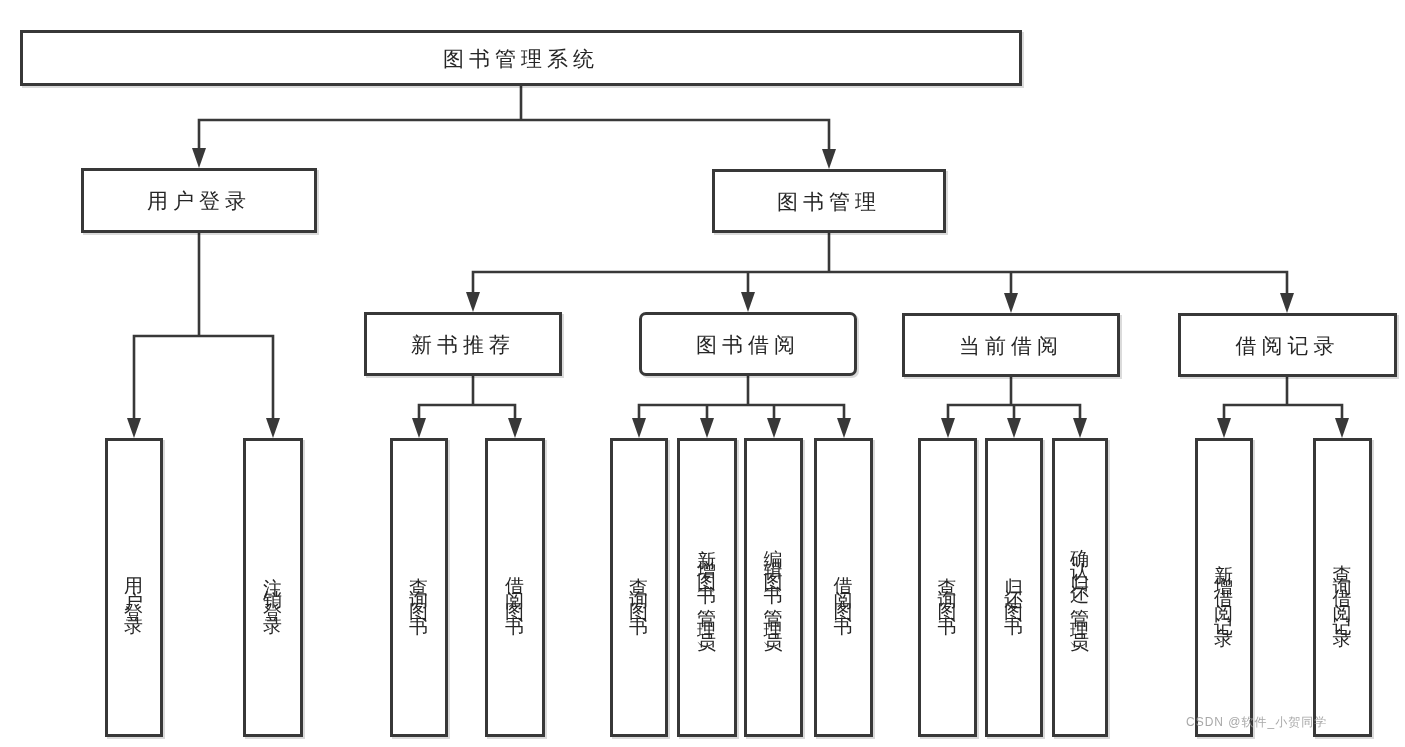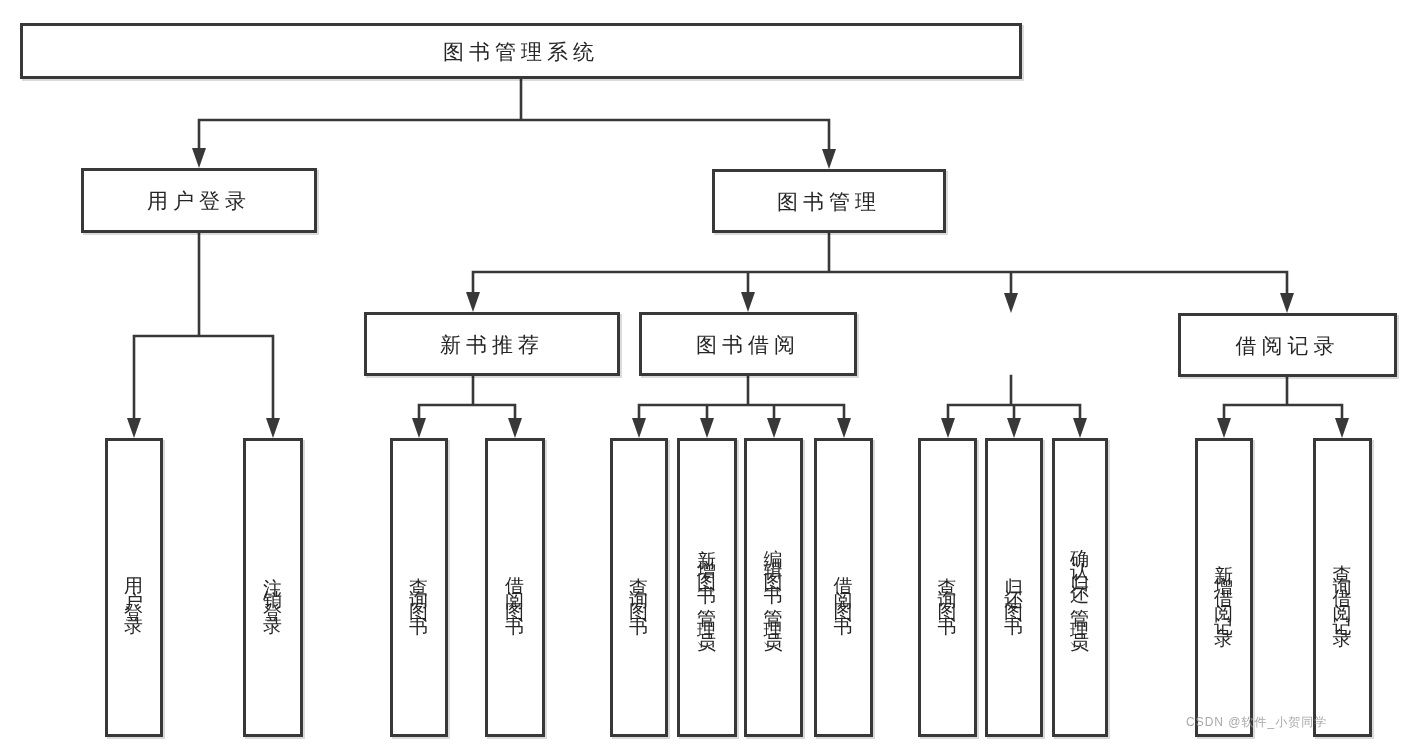--- a/index.html
+++ b/index.html
@@ -92,36 +92,39 @@
       <polygon points="767,418 781,418 774,438"></polygon>
       <polygon points="837,418 851,418 844,438"></polygon>
       <polygon points="941,418 955,418 948,438"></polygon>
       <polygon points="1007,418 1021,418 1014,438"></polygon>
       <polygon points="1073,418 1087,418 1080,438"></polygon>
       <polygon points="1217,418 1231,418 1224,438"></polygon>
       <polygon points="1335,418 1349,418 1342,438"></polygon>
     </g>
   </svg>
 
-  <div class="box" style="left:20px; top:23px; width:1002px; height:56px;align-items:center;">
+  <div class="box" style="left:20px; top:30px; width:1002px; height:56px;align-items:center;">
     <span class="hlabel">图书管理系统</span>
   </div>
 
   <div class="box" style="left:81px; top:168px; width:236px; height:65px;">
     <span class="hlabel">用户登录</span>
   </div>
   <div class="box" style="left:712px; top:169px; width:234px; height:64px;">
     <span class="hlabel">图书管理</span>
   </div>
 
-  <div class="box" style="left:364px; top:312px; width:256px; height:64px;">
+  <div class="box" style="left:364px; top:312px; width:198px; height:64px;">
     <span class="hlabel">新书推荐</span>
   </div>
-  <div class="box" style="left:639px; top:312px; width:218px; height:64px;">
+  <div class="box" style="left:639px; top:312px; width:218px; height:64px;border-radius:7px;">
     <span class="hlabel">图书借阅</span>
+  </div>
+  <div class="box" style="left:902px; top:313px; width:218px; height:64px;">
+    <span class="hlabel">当前借阅</span>
   </div>
   <div class="box" style="left:1178px; top:313px; width:219px; height:64px;text-align:right;">
     <span class="hlabel">借阅记录</span>
   </div>
 
   <div class="box" style="left:105px; top:438px; width:58px; height:299px;">
     <span class="vlabel">用户登录</span>
   </div>
   <div class="box" style="left:243px; top:438px; width:60px; height:299px;">
     <span class="vlabel">注销登录</span>

